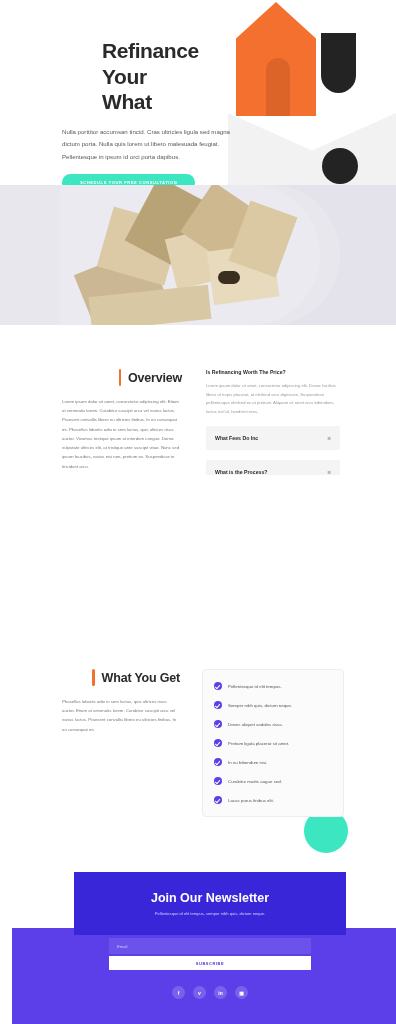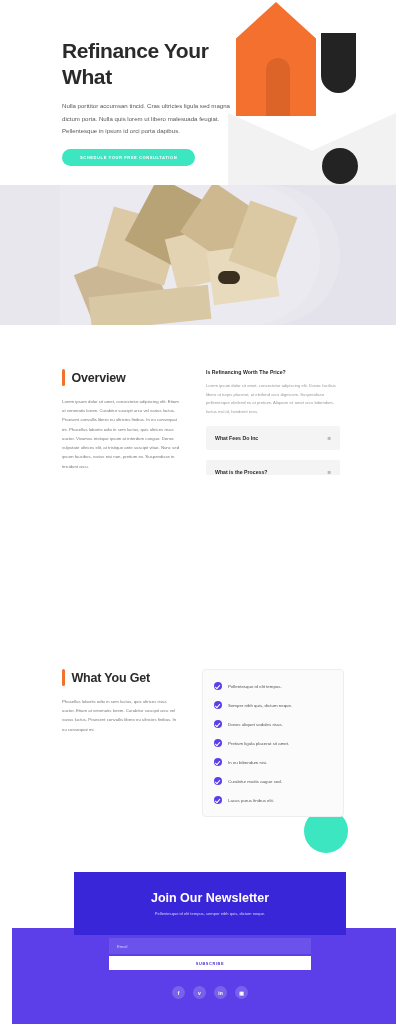--- a/index.html
+++ b/index.html
@@ -33,20 +33,21 @@
   }
   .shape-dot {
     position:absolute; left:322px; top:148px; width:36px; height:36px;
     background:#232323; border-radius:50%;
   }
 
   .hero-content { position:absolute; left:62px; top:38px; width:170px; z-index:3; }
   .hero-title {
     font-size:21px; font-weight:700; line-height:1.22; color:#2a2a2a;
     letter-spacing:-0.4px;
+    margin-left:40px;
   }
   .hero-body {
     margin-top:11px; font-size:6.1px; line-height:2.05; color:#585858;
   }
   .hero-btn {
     display:inline-block; margin-top:11px;
     background:#3ce6c0; color:#ffffff; border:none;
     font-size:4.1px; font-weight:700; letter-spacing:0.55px;
     padding:6px 18px; border-radius:20px; cursor:pointer;
   }
@@ -64,21 +65,21 @@
     position:absolute; left:60px; top:0; width:260px; height:140px;
     border-radius:0 70px 70px 0; overflow:hidden;
   }
   .wood { position:absolute; inset:0; background:#ebeaf0; }
   .blk { position:absolute; }
 
   
   .overview { position:relative; padding:44px 0 0 0; background:#fff; height:150px; }
   .ov-inner { display:flex; gap:24px; padding:0 56px 0 62px; }
   .ov-left { width:120px; }
-  .accent-head { display:flex; align-items:center; gap:7px; }
+  .accent-head { display:flex; align-items:center; gap:7px;justify-content:flex-end; }
   .accent-bar { width:2.5px; height:17px; background:#f4702f; border-radius:2px; }
   .sec-title { font-size:12.5px; font-weight:700; color:#2a2a2a; letter-spacing:-0.2px; }
   .ov-body { margin-top:11px; font-size:4.3px; line-height:2.15; color:#777; }
   .ov-right { flex:1; }
   .acc-open-title { font-size:5.2px; font-weight:700; color:#2a2a2a; }
   .acc-open-body { margin-top:7px; font-size:4.2px; line-height:2.05; color:#9a9a9a; }
   .acc-item {
     margin-top:10px; background:#f4f4f5; border-radius:2px;
     padding:9px 9px; display:flex; align-items:center; justify-content:space-between;
   }

